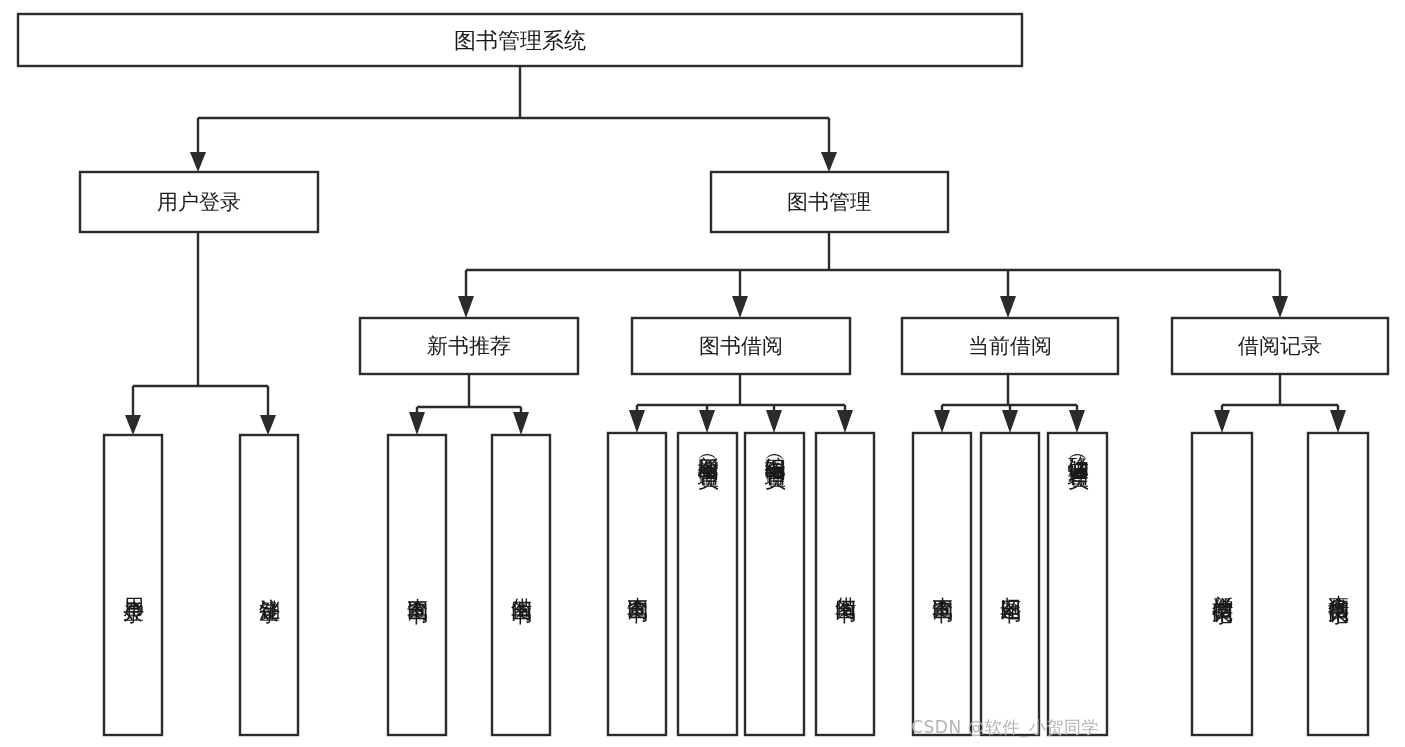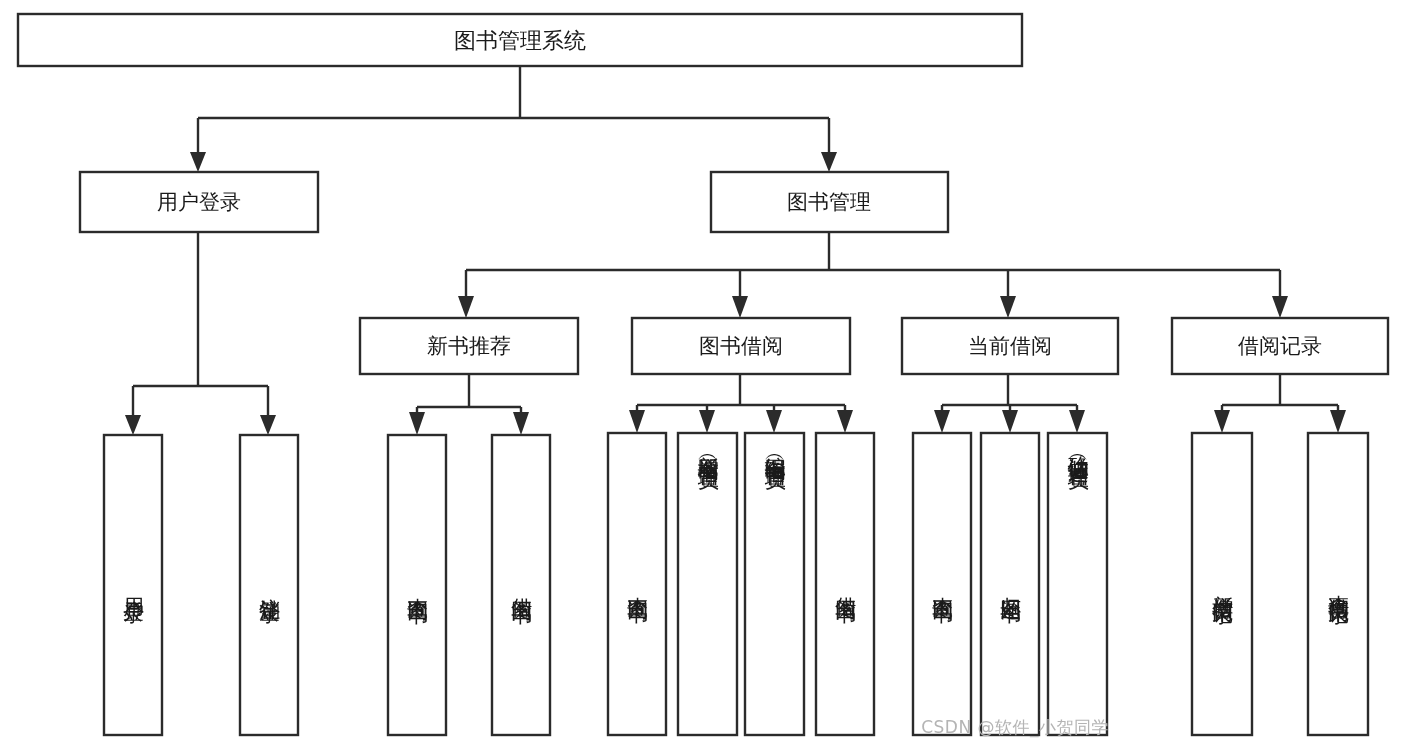--- a/index.html
+++ b/index.html
@@ -70,21 +70,21 @@
     text-orientation: upright;
     font-family: "DejaVu Sans", "Liberation Sans", sans-serif;
     font-size: 21px;
     line-height: 1.12;
     color: #1a1a1a;
     letter-spacing: 2px;
     white-space: nowrap;
   }
   #watermark {
     position: absolute;
-    right: 10px;
+    right: 20px;
     bottom: 8px;
     font-family: "DejaVu Sans", "Liberation Sans", sans-serif;
     font-size: 17px;
     color: #b4b4b4;
     letter-spacing: 0.5px;
     user-select: none;
   }
 </style>
 </head>
 <body>

